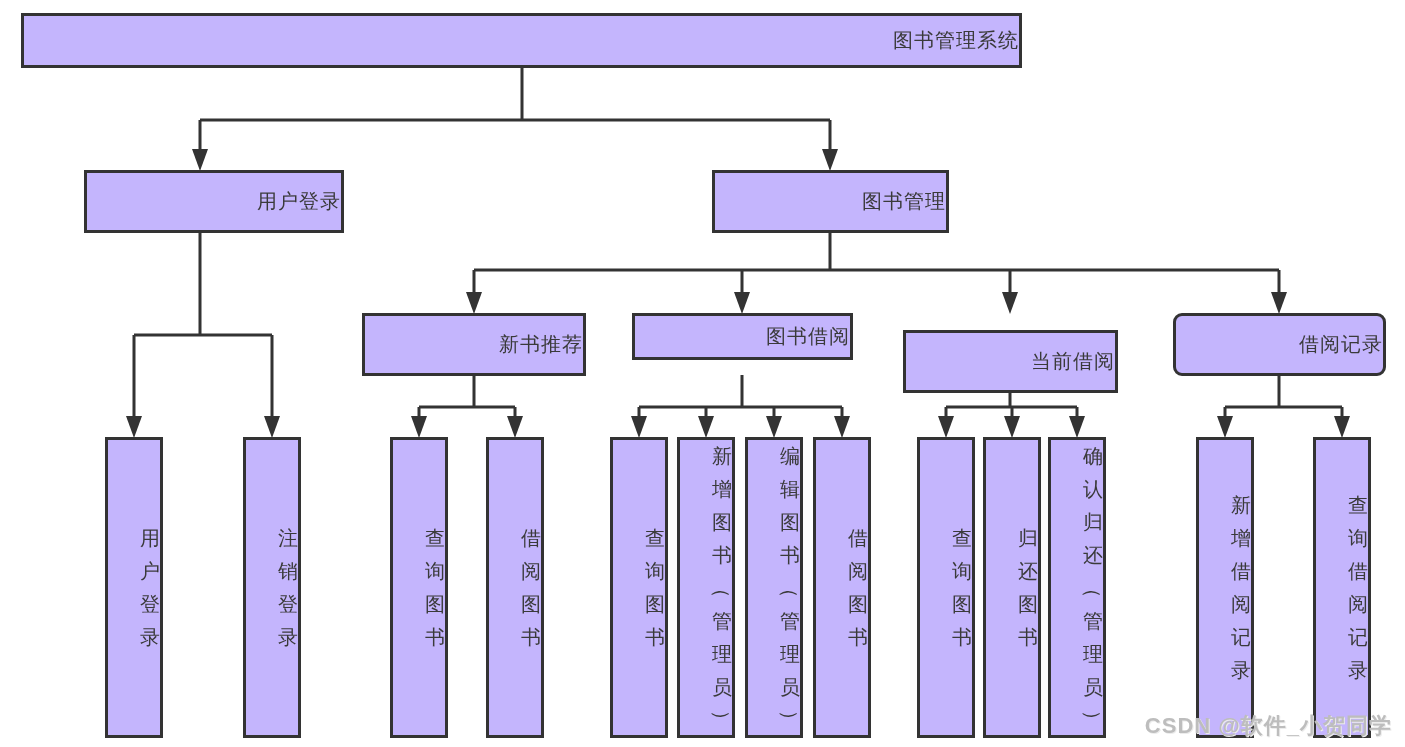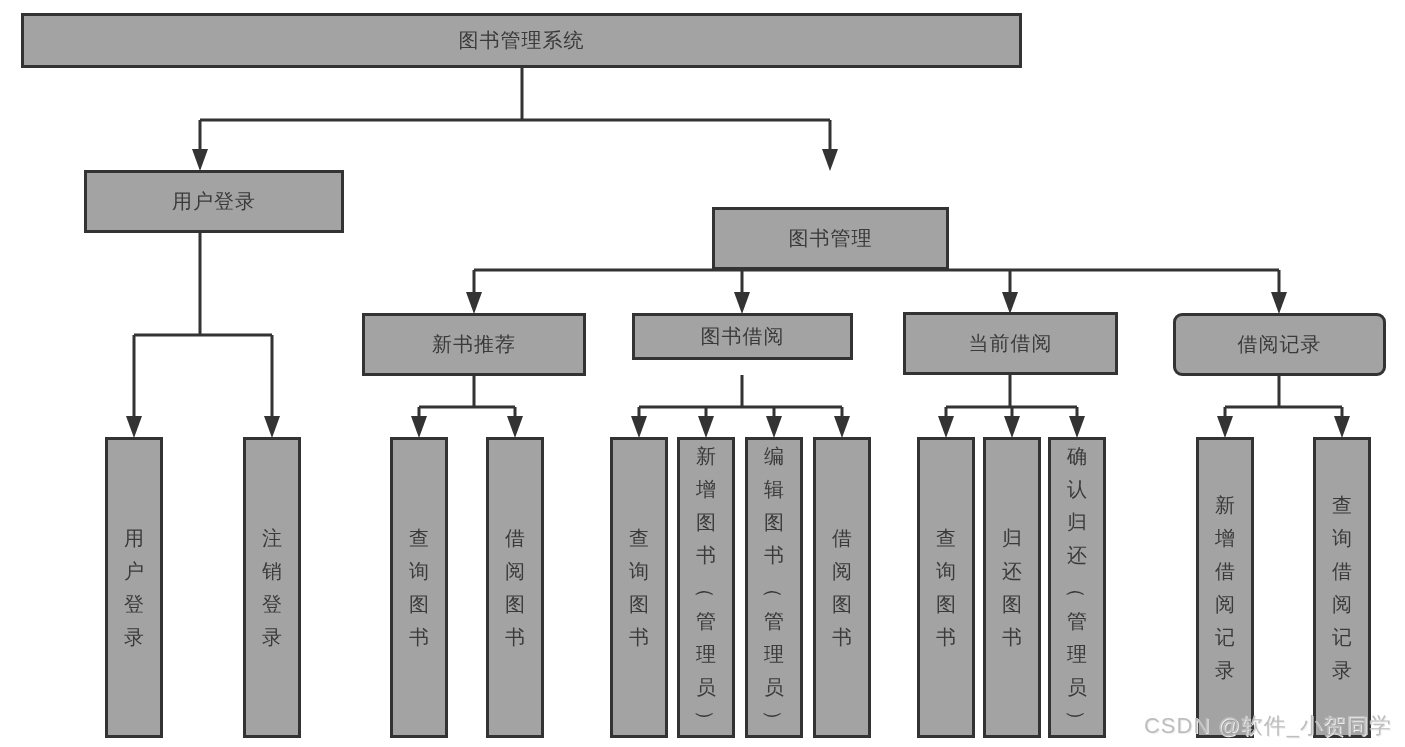--- a/index.html
+++ b/index.html
@@ -21,35 +21,35 @@
     left: 0;
     top: 0;
     width: 1405px;
     height: 747px;
     pointer-events: none;
   }
   .node {
     position: absolute;
     box-sizing: border-box;
     border: 3px solid #333333;
-    background: #a3a3a3;
+    background: #c4b5fd;
     display: flex;
     align-items: center;
-    justify-content: center;
+    justify-content: flex-end;
     color: #3a3a3a;
     font-size: 20px;
     letter-spacing: 1px;
   }
   
   .n-root  { left: 21px;   top: 13px;  width: 1001px; height: 55px; }
   .n-l2a   { left: 84px;   top: 170px; width: 260px;  height: 63px; }
-  .n-l2b   { left: 712px;  top: 170px; width: 237px;  height: 63px; margin-top: 37px; }
+  .n-l2b   { left: 712px;  top: 170px; width: 237px;  height: 63px; }
   .n-l3a   { left: 362px;  top: 313px; width: 224px;  height: 63px; }
   .n-l3b   { left: 632px;  top: 313px; width: 221px;  height: 47px; }
-  .n-l3c   { left: 903px;  top: 312px; width: 215px;  height: 63px; }
+  .n-l3c   { left: 903px;  top: 330px; width: 215px;  height: 63px; }
   .n-l3d   { left: 1173px; top: 313px; width: 213px;  height: 63px; border-radius: 9px; }
   
   .leaf { top: 437px; width: 58px; height: 301px; }
   .x1  { left: 105px; }
   .x2  { left: 243px; }
   .x3  { left: 390px; }
   .x4  { left: 486px; }
   .x5  { left: 610px; }
   .x6  { left: 677px; }
   .x7  { left: 745px; }
@@ -77,20 +77,21 @@
   .watermark {
     position: absolute;
     right: 13px;
     bottom: 6px;
     font-size: 22px;
     color: #bdbdbd;
     text-shadow: 1px 1px 0 #ececec;
     letter-spacing: 1px;
     z-index: 5;
     white-space: nowrap;
+    font-weight: bold;
   }
 </style>
 </head>
 <body>
 
 <div class="canvas">
 
   <svg class="connectors" viewBox="0 0 1405 747" xmlns="http://www.w3.org/2000/svg">
 
     <path d="M522 67 L522 120 M200 120 L830 120 M200 120 L200 152 M830 120 L830 152" stroke="#333333" stroke-width="3" fill="none"></path>

